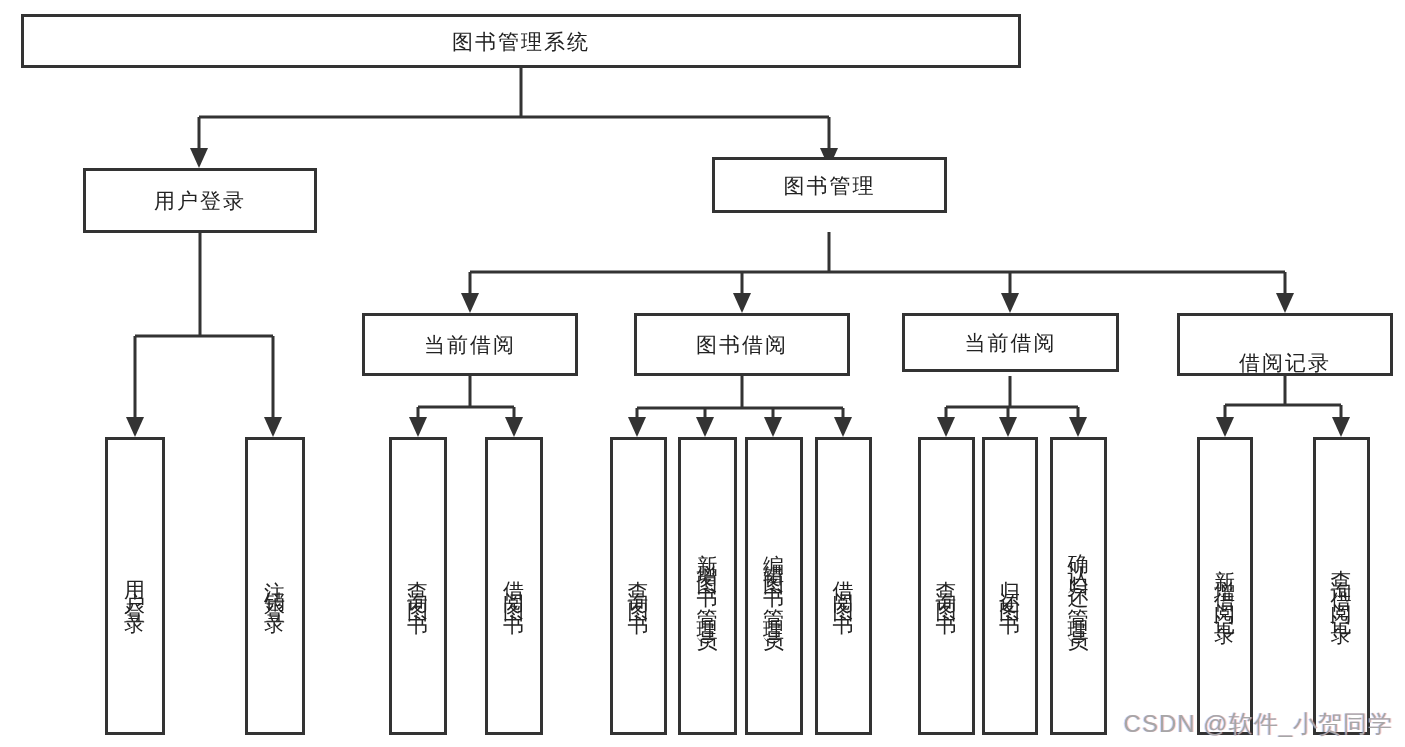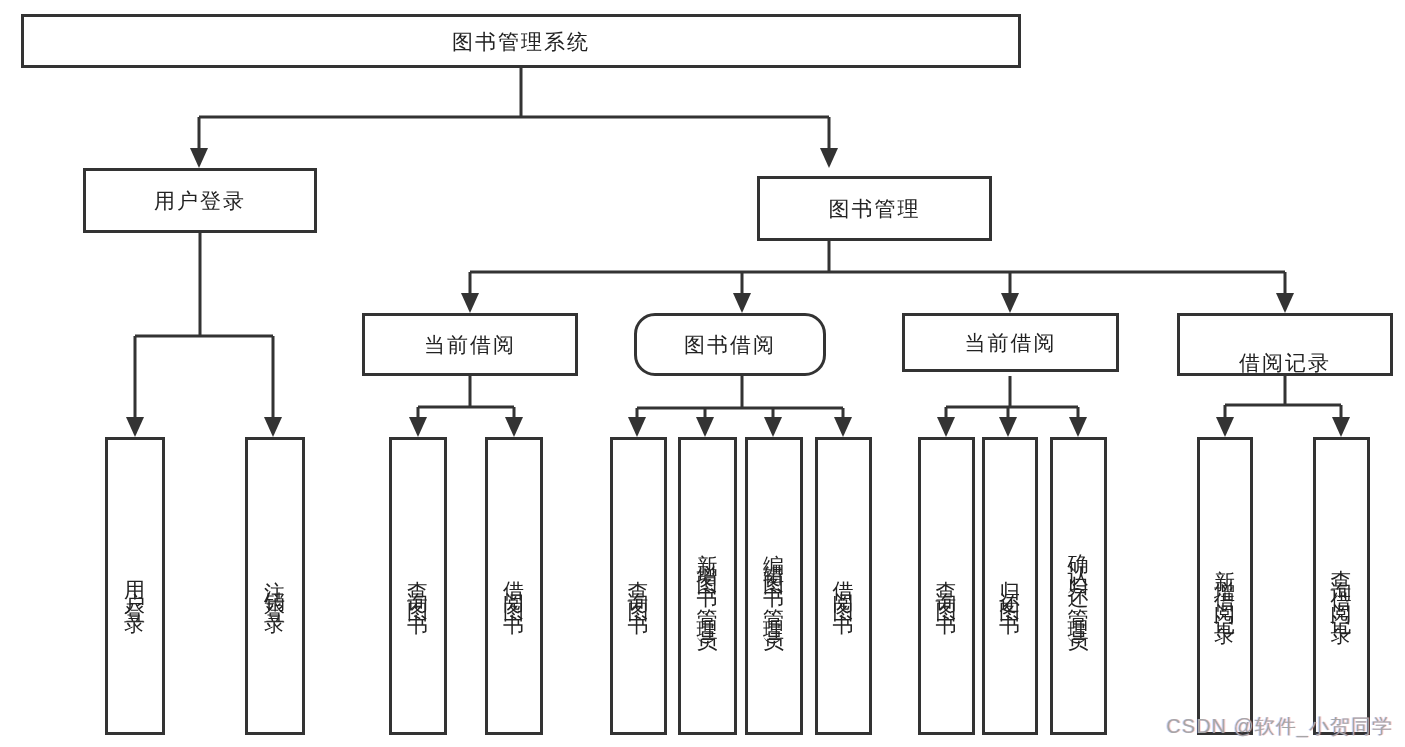--- a/index.html
+++ b/index.html
@@ -34,21 +34,21 @@
     writing-mode: vertical-rl;
     text-orientation: mixed;
     letter-spacing: 11px;
     line-height: 1;
     white-space: nowrap;
   }
   .watermark {
     position: absolute;
     right: 12px;
     bottom: 7px;
-    font-size: 20px;
+    font-size: 24px;
     color: #a6a6a6;
     letter-spacing: 1px;
     text-shadow: 1px 0 0 rgba(255,110,110,0.30), -1px 0 0 rgba(110,140,255,0.30);
     white-space: nowrap;
   }
 </style>
 </head>
 <body>
 
 <div class="canvas">
@@ -96,28 +96,28 @@
     </g>
   </svg>
 
   <div class="node hnode" style="left:21px; top:14px; width:1000px; height:54px;align-items:center;">
     <span>图书管理系统</span>
   </div>
 
   <div class="node hnode" style="left:83px; top:168px; width:234px; height:65px;">
     <span>用户登录</span>
   </div>
-  <div class="node hnode" style="left:712px; top:176px; width:235px; height:65px;margin-left:45px;">
+  <div class="node hnode" style="left:712px; top:157px; width:235px; height:56px;">
     <span>图书管理</span>
   </div>
 
   <div class="node hnode" style="left:362px; top:313px; width:216px; height:63px;">
     <span>当前借阅</span>
   </div>
-  <div class="node hnode" style="left:634px; top:313px; width:192px; height:63px;border-radius:21px;">
+  <div class="node hnode" style="left:634px; top:313px; width:216px; height:63px;">
     <span>图书借阅</span>
   </div>
   <div class="node hnode" style="left:902px; top:313px; width:217px; height:59px;">
     <span>当前借阅</span>
   </div>
   <div class="node hnode" style="left:1177px; top:313px; width:216px; height:63px;align-items:flex-end;">
     <span>借阅记录</span>
   </div>
 
   <div class="node vnode" style="left:105px; top:437px; width:60px; height:298px;">

